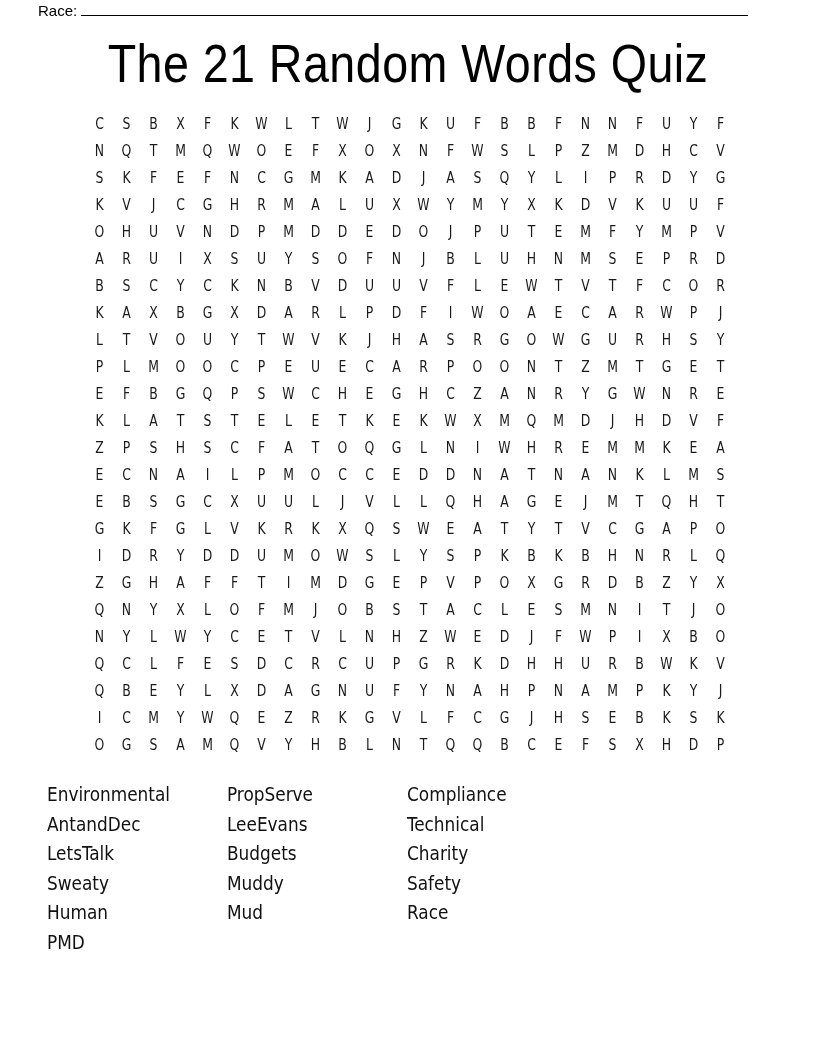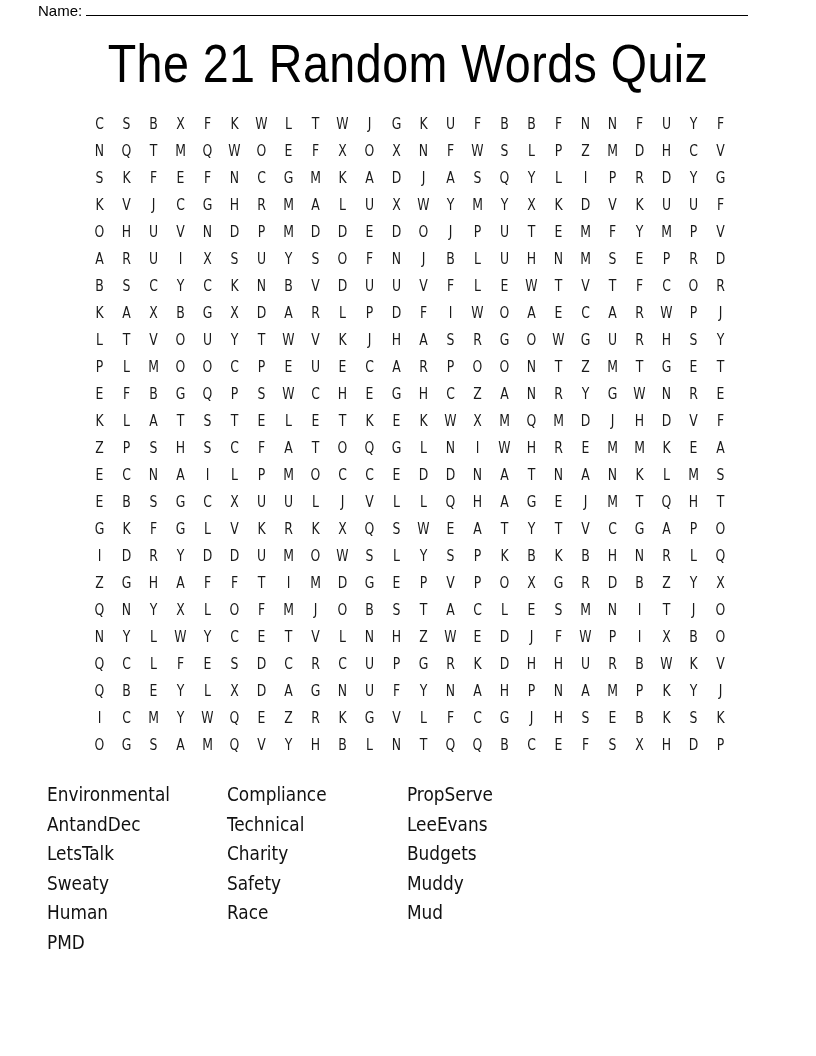--- a/index.html
+++ b/index.html
@@ -98,21 +98,21 @@
     transform: scaleX(0.94);
     transform-origin: left center;
     white-space: nowrap;
     color: #111111;
   }
 </style>
 </head>
 <body>
 
 <div class="name-row">
-  <span class="name-label">Name:</span>
+  <span class="name-label">Race:</span>
   <span class="name-blank"></span>
 </div>
 
 <div class="puzzle-title">The 21 Random Words Quiz</div>
 
 <div class="grid" id="letter-grid">
     <div class="grid-cell">C</div>
     <div class="grid-cell">S</div>
     <div class="grid-cell">B</div>
     <div class="grid-cell">X</div>
@@ -693,26 +693,26 @@
 <div class="word-list" id="word-list">
     <div class="word-col">
       <div class="word-item">Environmental</div>
       <div class="word-item">AntandDec</div>
       <div class="word-item">LetsTalk</div>
       <div class="word-item">Sweaty</div>
       <div class="word-item">Human</div>
       <div class="word-item">PMD</div>
     </div>
     <div class="word-col">
+      <div class="word-item">PropServe</div>
+      <div class="word-item">LeeEvans</div>
+      <div class="word-item">Budgets</div>
+      <div class="word-item">Muddy</div>
+      <div class="word-item">Mud</div>
+    </div>
+    <div class="word-col">
       <div class="word-item">Compliance</div>
       <div class="word-item">Technical</div>
       <div class="word-item">Charity</div>
       <div class="word-item">Safety</div>
       <div class="word-item">Race</div>
     </div>
-    <div class="word-col">
-      <div class="word-item">PropServe</div>
-      <div class="word-item">LeeEvans</div>
-      <div class="word-item">Budgets</div>
-      <div class="word-item">Muddy</div>
-      <div class="word-item">Mud</div>
-    </div>
   </div>
 
 </body></html>

